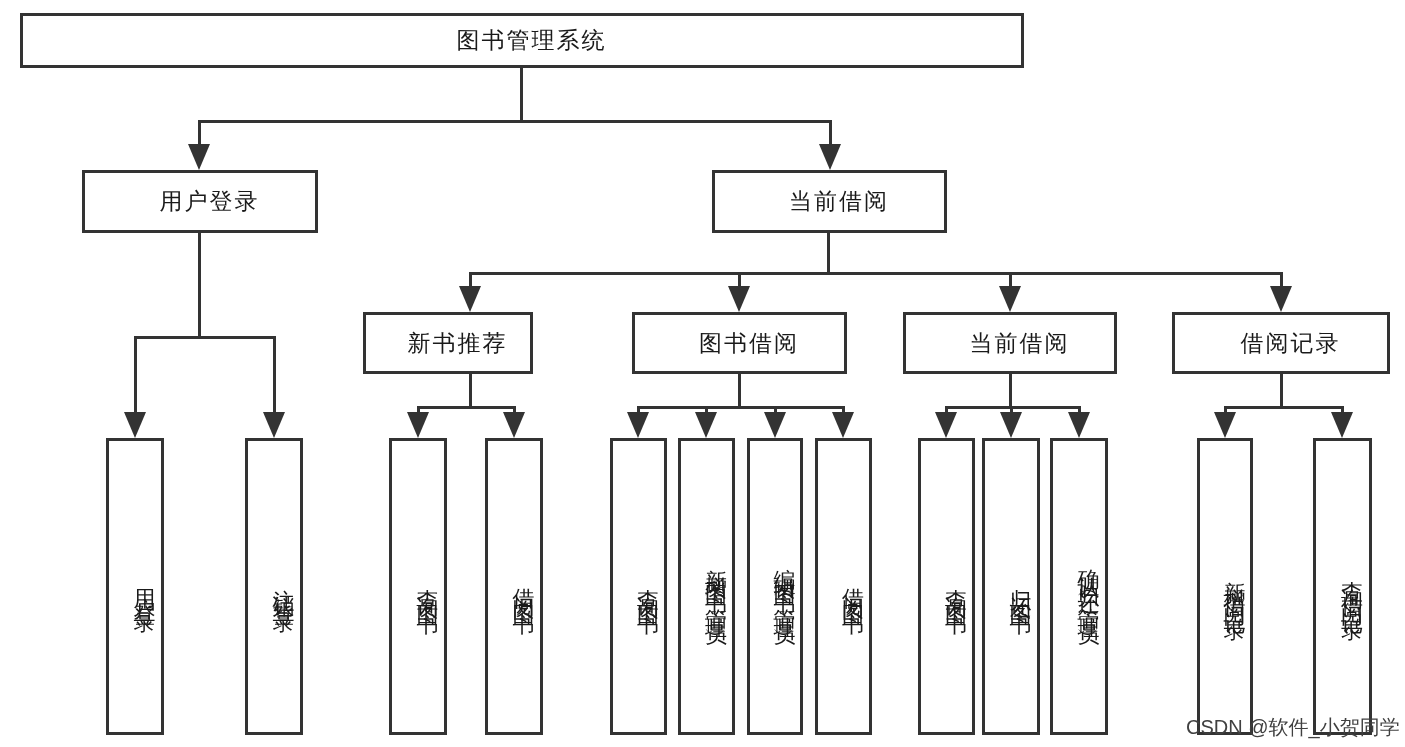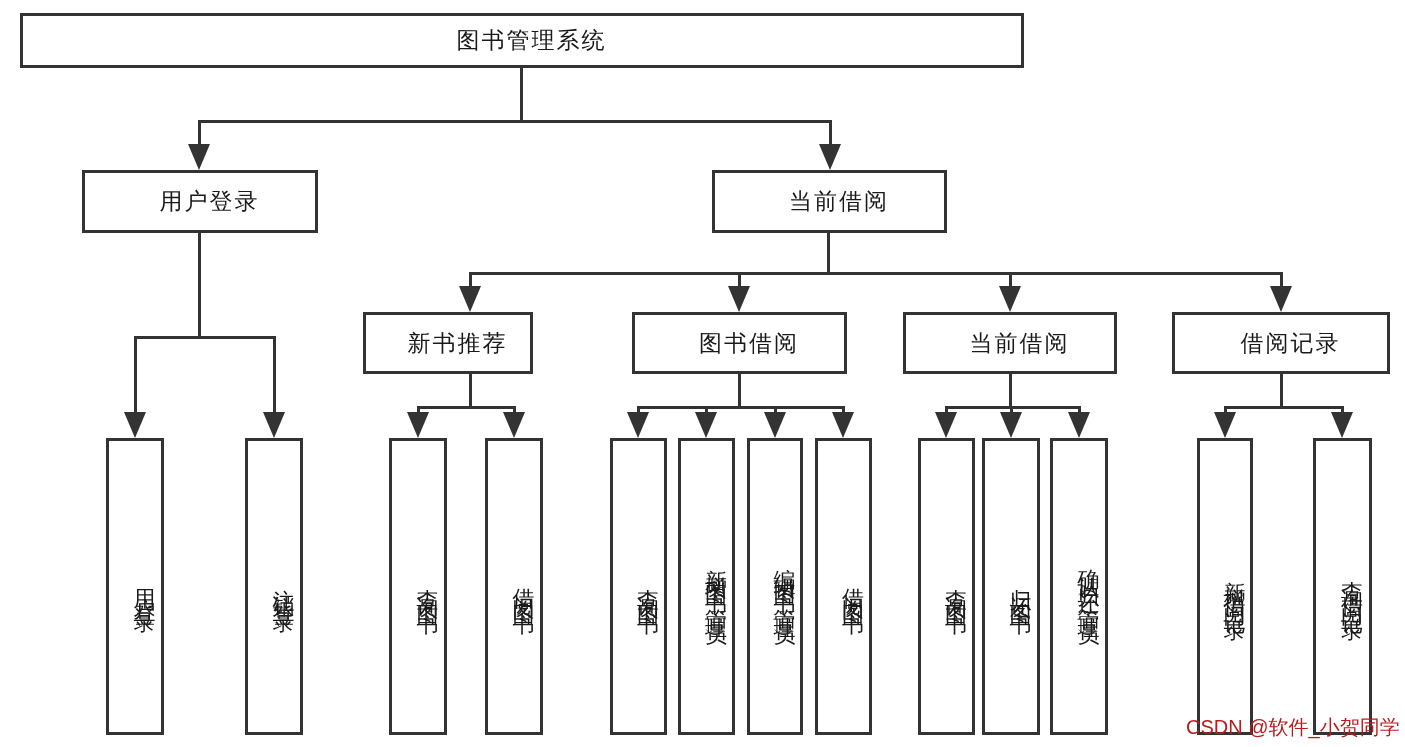--- a/index.html
+++ b/index.html
@@ -68,21 +68,21 @@
   #f-cb-return  { left: 982px;  width: 58px; }
   #f-cb-confirm { left: 1050px; width: 58px; }
   #f-br-add     { left: 1197px; width: 56px; }
   #f-br-query   { left: 1313px; width: 59px; }
   
   .watermark {
     position: absolute;
     left: 1186px;
     top: 714px;
     font-size: 20px;
-    color: #b91c1c;
+    color: #404040;
     white-space: nowrap;
     text-align: center;
   }
 </style>
 </head>
 <body>
 
 <div class="canvas">
 
   <div class="node hbox" id="n-root">

